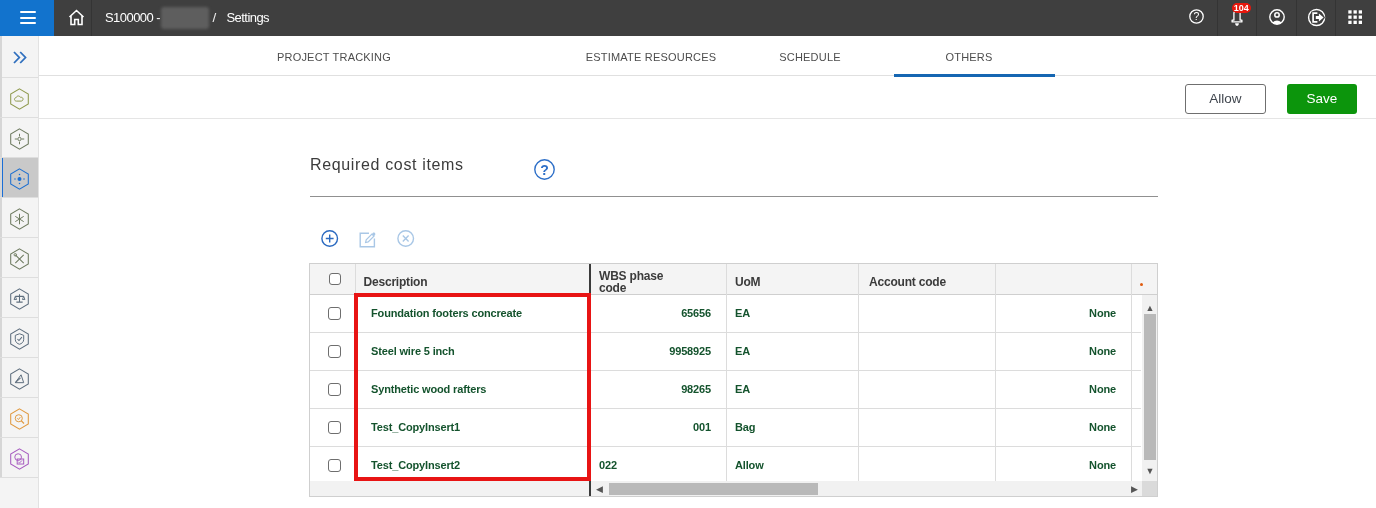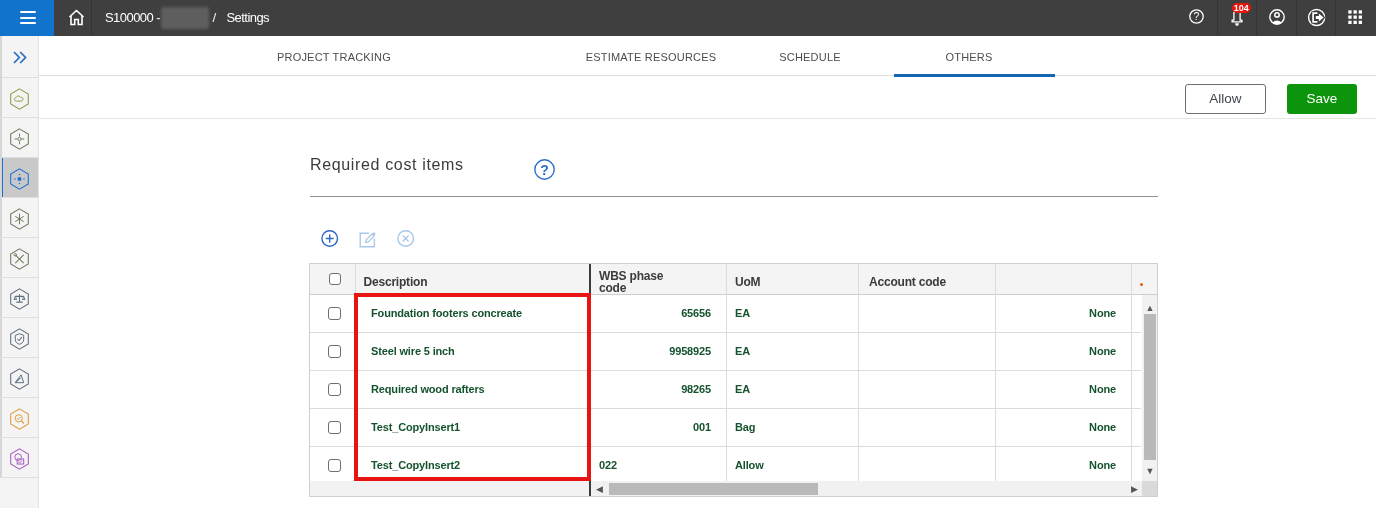--- a/index.html
+++ b/index.html
@@ -252,21 +252,21 @@
   </div>
         <div class="row" style="top:69px">
     <div class="cb" style="top:12px"></div>
     <div class="ctext" style="left:61px;top:11.5px">Steel wire 5 inch</div>
     <div class="ctext" style="left:289px;top:11.5px;width:112px;text-align:right">9958925</div>
     <div class="ctext" style="left:425px;top:11.5px">EA</div>
     <div class="ctext" style="left:689px;width:117px;top:11.5px;text-align:right">None</div>
   </div>
         <div class="row" style="top:107px">
     <div class="cb" style="top:12px"></div>
-    <div class="ctext" style="left:61px;top:11.5px">Required wood rafters</div>
+    <div class="ctext" style="left:61px;top:11.5px">Synthetic wood rafters</div>
     <div class="ctext" style="left:289px;top:11.5px;width:112px;text-align:right">98265</div>
     <div class="ctext" style="left:425px;top:11.5px">EA</div>
     <div class="ctext" style="left:689px;width:117px;top:11.5px;text-align:right">None</div>
   </div>
         <div class="row" style="top:145px">
     <div class="cb" style="top:12px"></div>
     <div class="ctext" style="left:61px;top:11.5px">Test_CopyInsert1</div>
     <div class="ctext" style="left:289px;top:11.5px;width:112px;text-align:right">001</div>
     <div class="ctext" style="left:425px;top:11.5px">Bag</div>
     <div class="ctext" style="left:689px;width:117px;top:11.5px;text-align:right">None</div>

